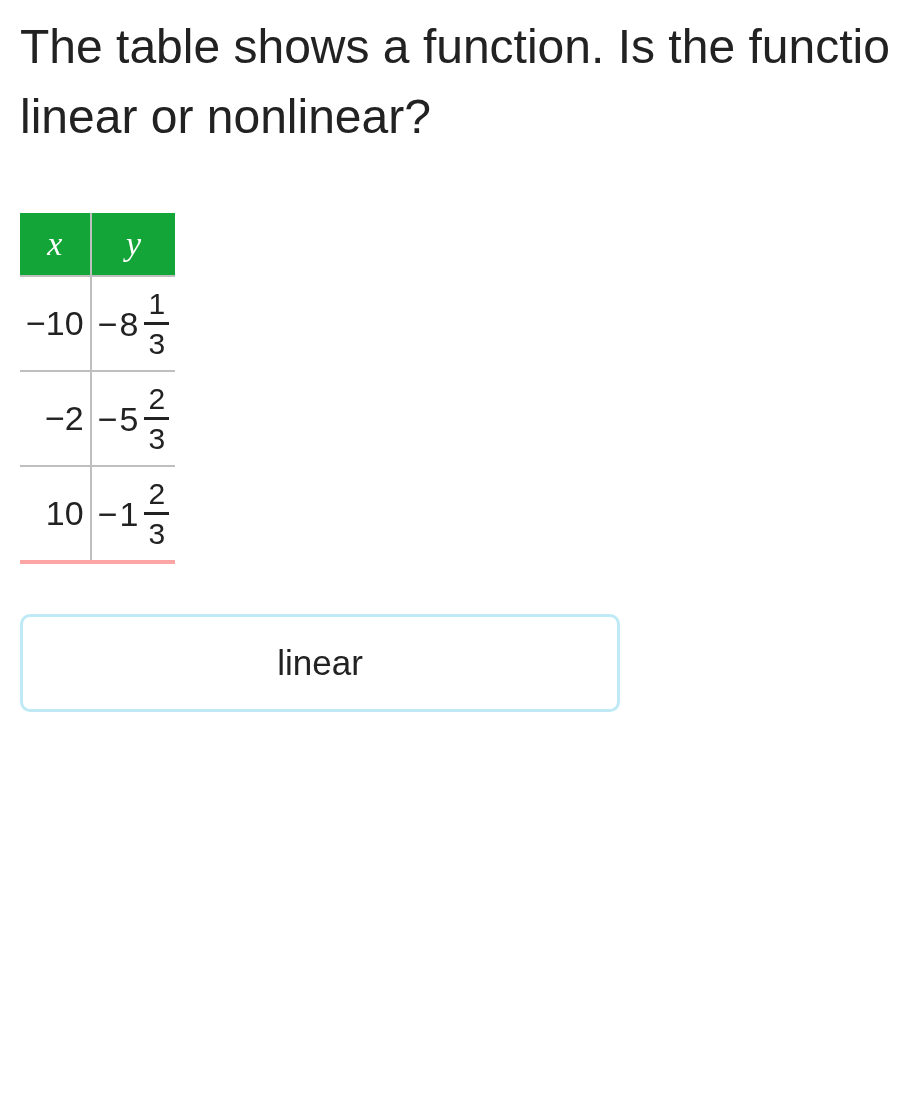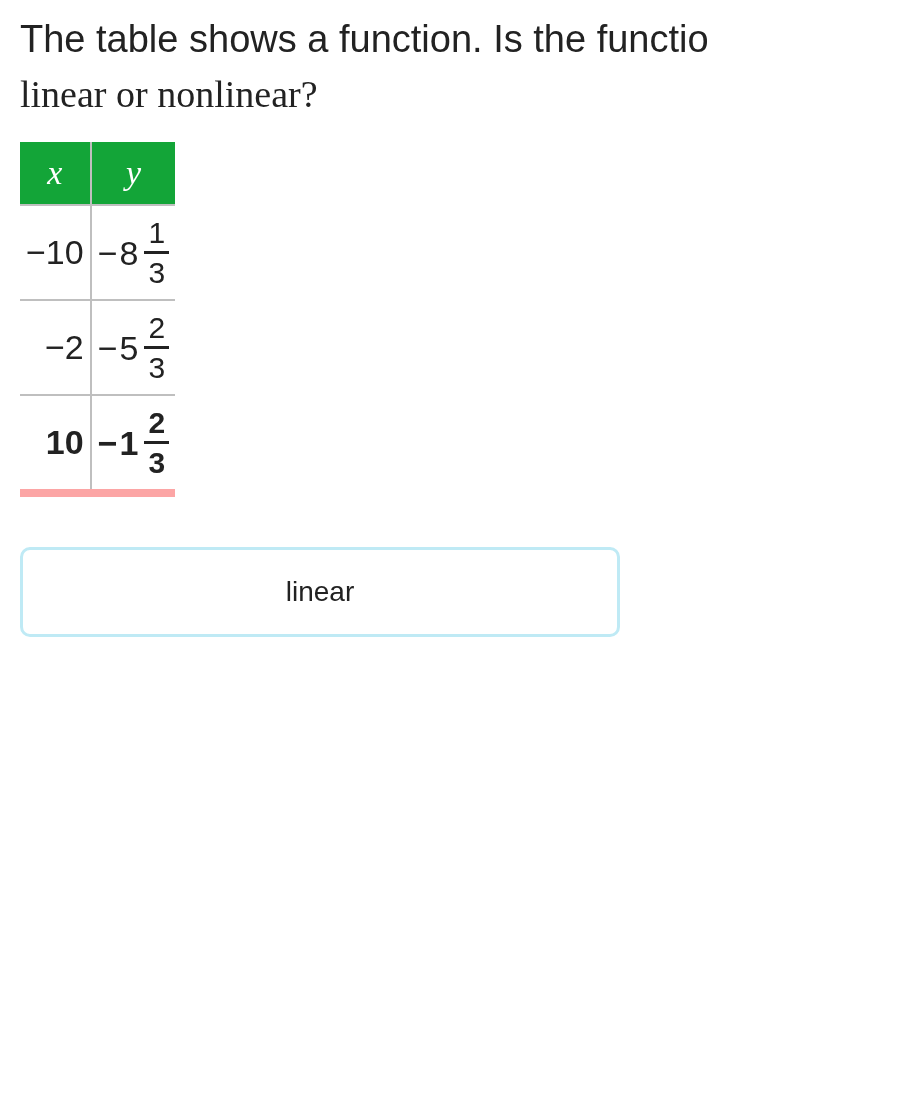--- a/index.html
+++ b/index.html
@@ -10,29 +10,28 @@
     background: #fff;
     font-family: Verdana, Geneva, sans-serif;
     color: #222;
     overflow: hidden;
   }
   .page {
     padding: 12px 0 0 20px;
     box-sizing: border-box;
   }
   .question {
-    font-size: 38px;
+    font-size: 48px;
     line-height: 1.45;
     white-space: nowrap;
-    margin-bottom: 20px;
+    margin-bottom: 62px;
   }
   .question .line2 {
     display: block;
     white-space: nowrap;
-    font-family: Liberation Serif, serif;
   }
 
   
   .func-table {
     border-collapse: collapse;
     font-size: 34px;
   }
   .func-table th {
     background: #13a538;
     color: #fff;
@@ -48,21 +47,21 @@
   .func-table th:last-child  { border-right: none; border-top: none; }
 
   .func-table td {
     border: 2px solid #bfbfbf;
     text-align: right;
     padding: 10px 6px;
     font-size: 34px;
   }
   .func-table td:first-child { border-left: none; }
   .func-table td:last-child  { border-right: none; }
-  .func-table tr:last-child td { border-bottom: 8px solid #fca5a5; font-weight: bold; }
+  .func-table tr:last-child td { border-bottom: 4px solid #fca5a5; }
 
   .mixed {
     display: inline-flex;
     align-items: center;
     justify-content: center;
     font-size: 34px;
     line-height: 1;
   }
   .mixed .sign,
   .mixed .whole {
@@ -91,21 +90,21 @@
     margin-top: 50px;
     display: flex;
     flex-direction: column;
     gap: 32px;
     width: 600px;
   }
   .answer-btn {
     border: 3px solid #bfeaf5;
     border-radius: 10px;
     background: #fff;
-    font-size: 28px;
+    font-size: 35px;
     font-family: Verdana, Geneva, sans-serif;
     color: #222;
     padding: 26px 0;
     text-align: center;
     cursor: pointer;
   }
 </style>
 </head>
 <body>
 

